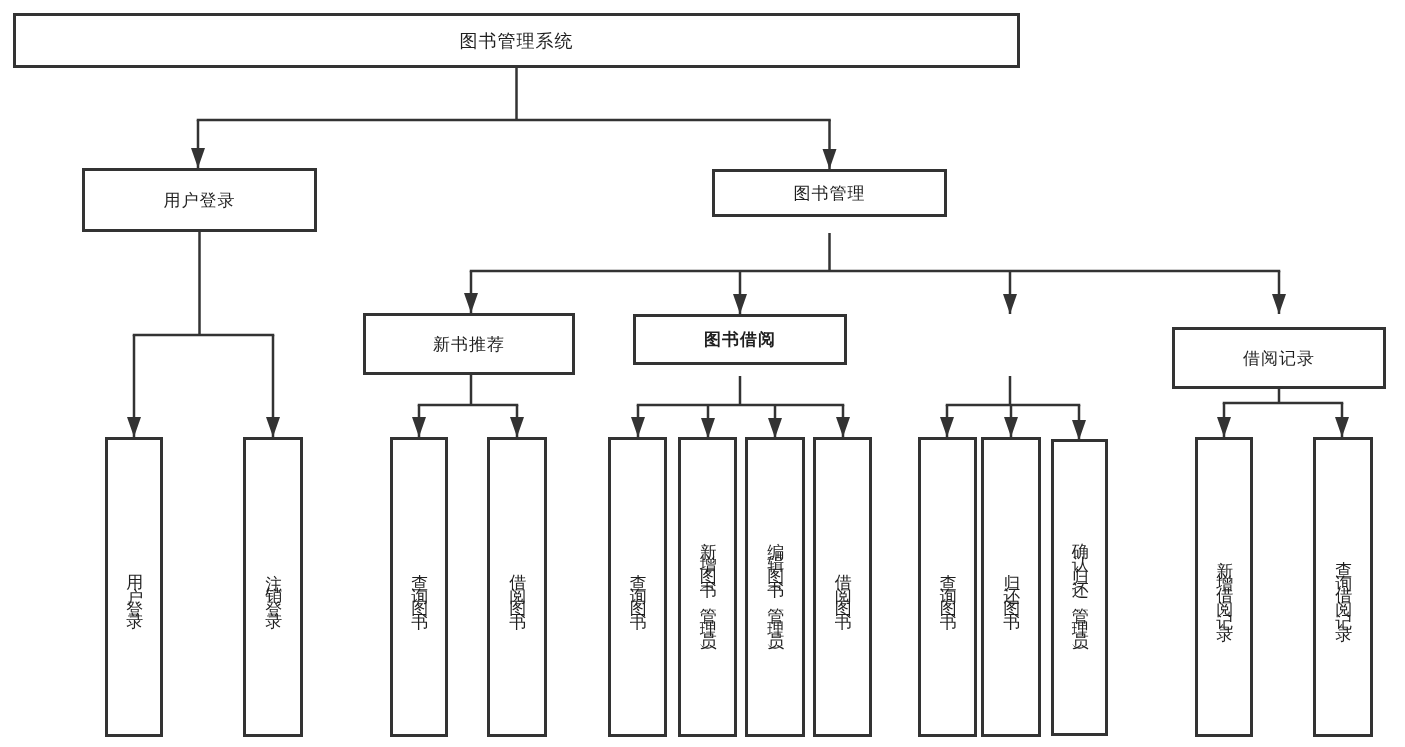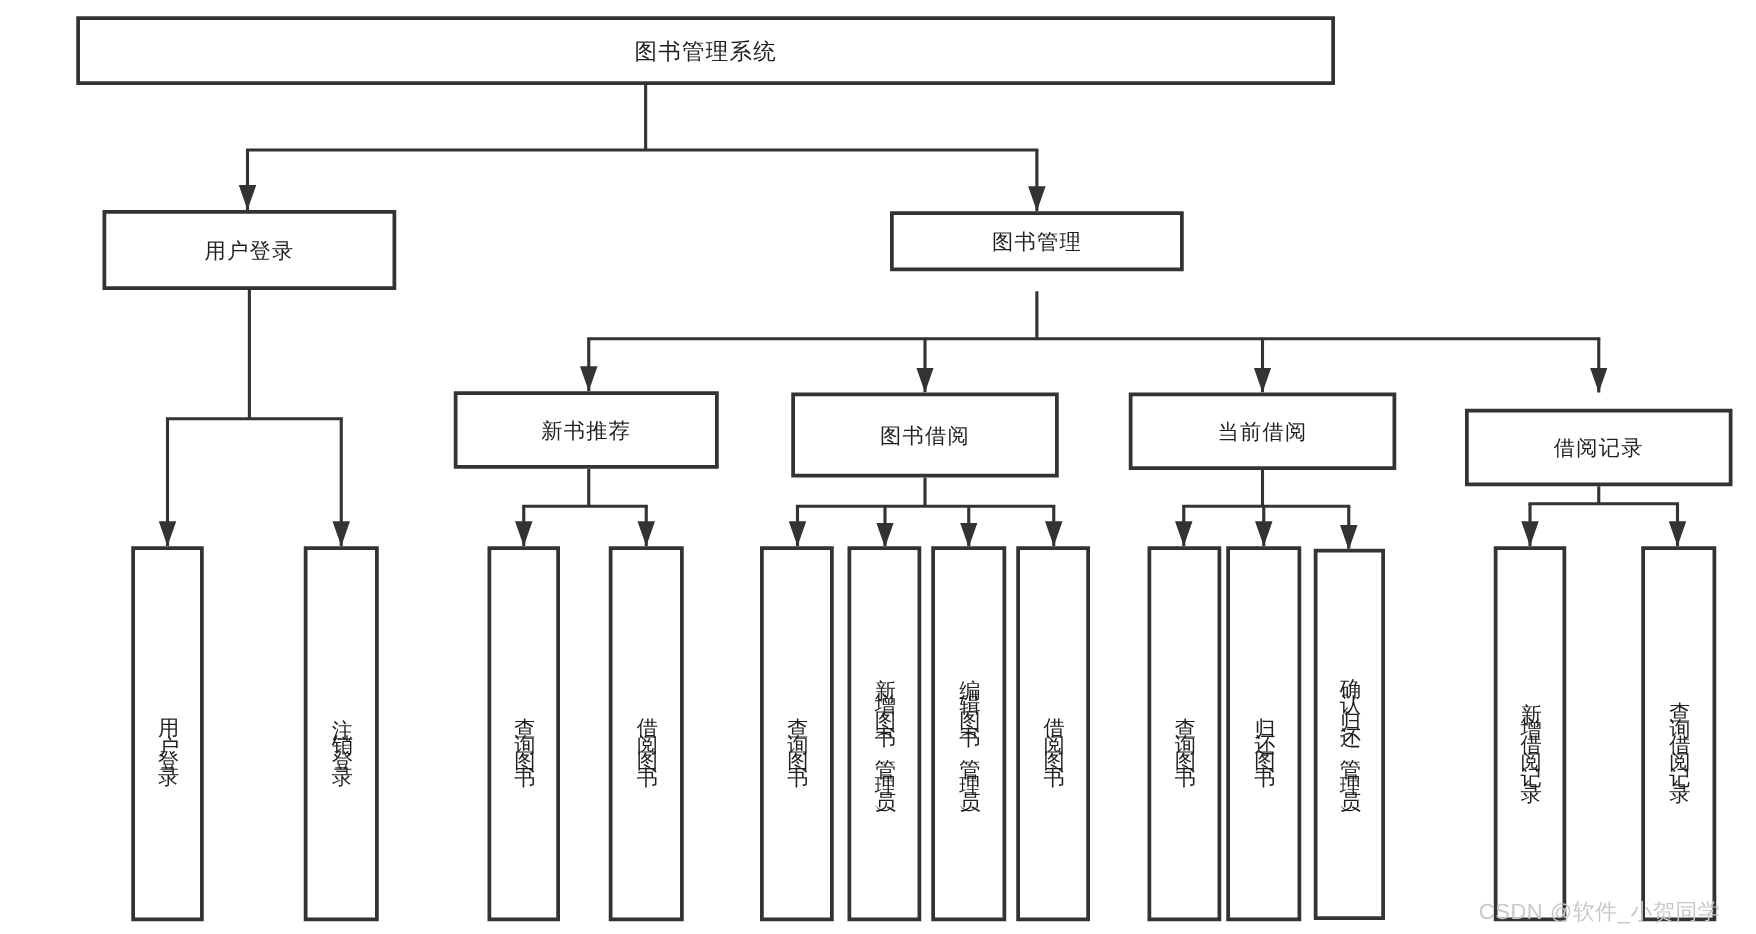--- a/index.html
+++ b/index.html
@@ -86,39 +86,36 @@
       <line x1="1011" y1="405" x2="1011" y2="437" marker-end="url(#ah)"></line>
       <line x1="1079" y1="405" x2="1079" y2="440" marker-end="url(#ah)"></line>
 
       <line x1="1279" y1="376" x2="1279" y2="403"></line>
       <line x1="1222.75" y1="403" x2="1343.25" y2="403"></line>
       <line x1="1224" y1="403" x2="1224" y2="437" marker-end="url(#ah)"></line>
       <line x1="1342" y1="403" x2="1342" y2="437" marker-end="url(#ah)"></line>
     </g>
   </svg>
 
-  <div class="hnode root-node" style="left:13px;top:13px;width:1007px;height:55px;margin-left:48px;">
+  <div class="hnode root-node" style="left:13px;top:13px;width:1007px;height:55px;">
     <span>图书管理系统</span>
   </div>
 
   <div class="hnode" style="left:82px;top:168px;width:235px;height:64px;">
     <span>用户登录</span>
   </div>
   <div class="hnode" style="left:712px;top:169px;width:235px;height:48px;">
     <span>图书管理</span>
   </div>
 
   <div class="hnode" style="left:363px;top:313px;width:212px;height:62px;">
     <span>新书推荐</span>
   </div>
-  <div class="hnode" style="left:633px;top:314px;width:214px;height:68px;">
+  <div class="hnode" style="left:633px;top:314px;width:214px;height:51px;font-weight:bold;">
     <span>图书借阅</span>
-  </div>
-  <div class="hnode" style="left:903px;top:314px;width:214px;height:62px;">
-    <span>当前借阅</span>
   </div>
   <div class="hnode" style="left:1172px;top:314px;width:214px;height:62px;margin-top:13px;">
     <span>借阅记录</span>
   </div>
 
   <div class="leaf" style="left:105px;width:58px;">
     <span>用户登录</span>
   </div>
   <div class="leaf" style="left:243px;width:60px;">
     <span>注销登录</span>
@@ -154,15 +151,14 @@
     <span>确认归还（管理员）</span>
   </div>
 
   <div class="leaf" style="left:1195px;width:58px;">
     <span>新增借阅记录</span>
   </div>
   <div class="leaf" style="left:1313px;width:60px;">
     <span>查询借阅记录</span>
   </div>
 
-  <div class="watermark">CSDN @软件_小贺同学</div>
 
 </div>
 
 </body></html>

